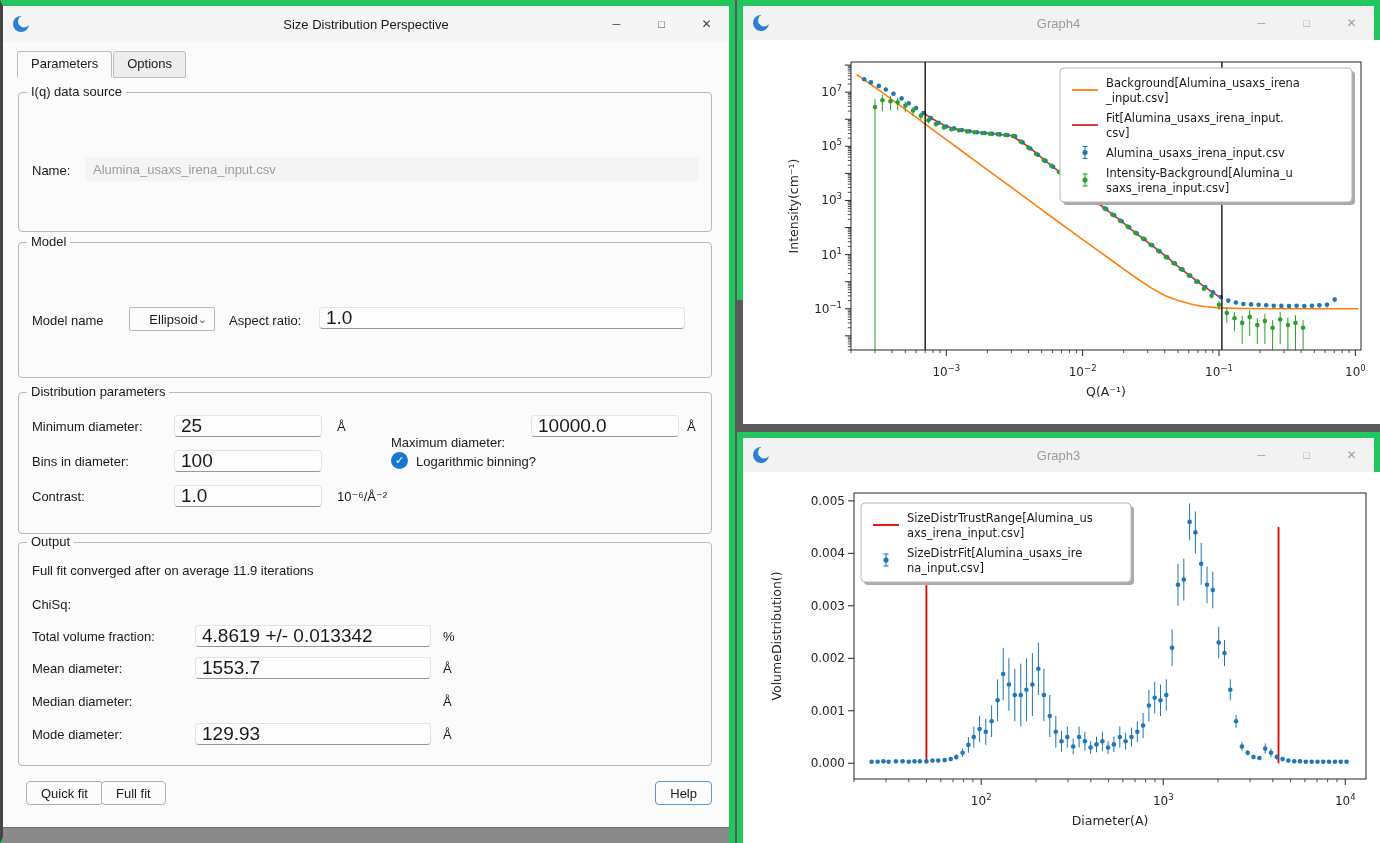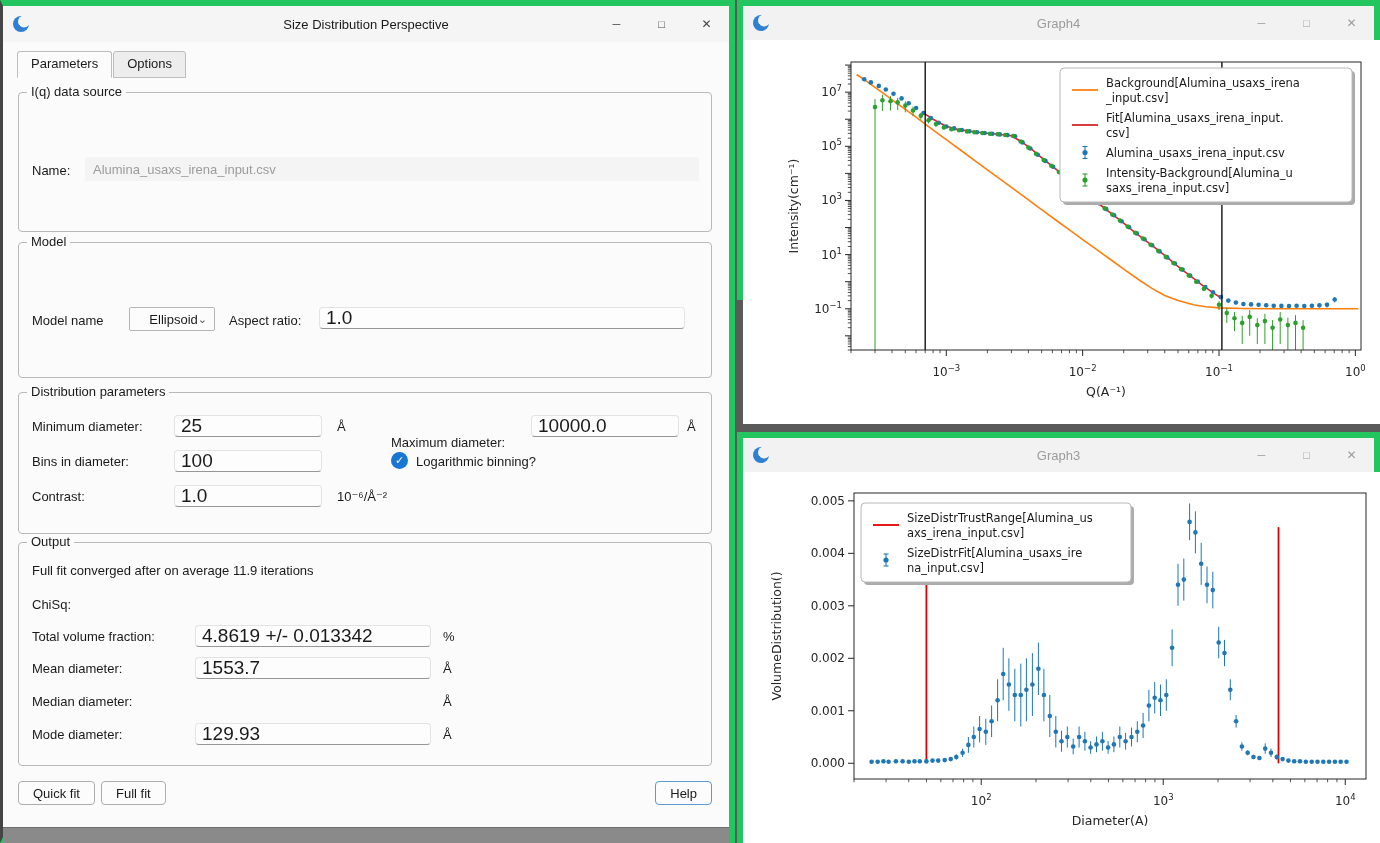--- a/index.html
+++ b/index.html
@@ -53,21 +53,21 @@
             color:#fff;display:flex;align-items:center;justify-content:center;font-size:11px;}
   .cb-label{position:absolute;left:397px;top:4px;}
   .conv-text{position:absolute;left:13px;top:20px;}
   .out-row{position:absolute;left:0;right:0;height:24px;}
   .o-label{position:absolute;left:13px;top:4px;}
   .o-input{position:absolute;left:176px;width:236px;top:0;}
   .o-unit{position:absolute;left:424px;top:4px;}
   .bottom-buttons{position:absolute;top:739px;left:15px;right:17px;height:26px;}
   .btn{position:absolute;top:0;font-size:13px;color:#1a1a1a;background:#fcfcfc;border:1px solid #adadad;
        border-radius:4px;height:24px;padding:0 14px;display:flex;align-items:center;box-sizing:border-box;}
-  #quick-fit{left:0;}
+  #quick-fit{left:8px;}
   #full-fit{left:83px;}
   #help-btn{right:0;border-color:#5b9bd5;}
   #graph4-window{left:737px;top:0;width:643px;height:300px;}
   #graph3-window{left:737px;top:432px;width:643px;height:513px;}
   .fig{display:block;background:#fff;}
 </style>
 </head>
 <body>
 
 <div class="desktop">

